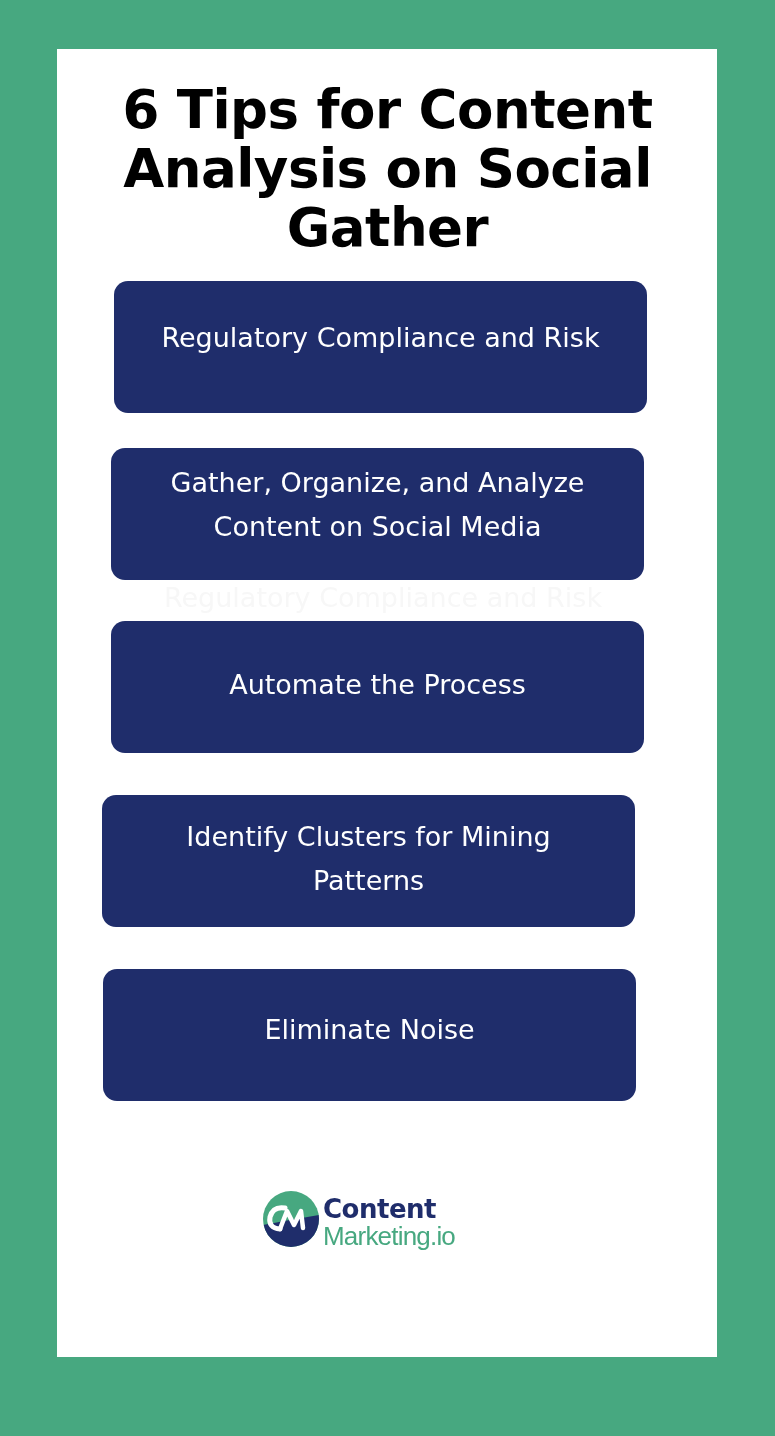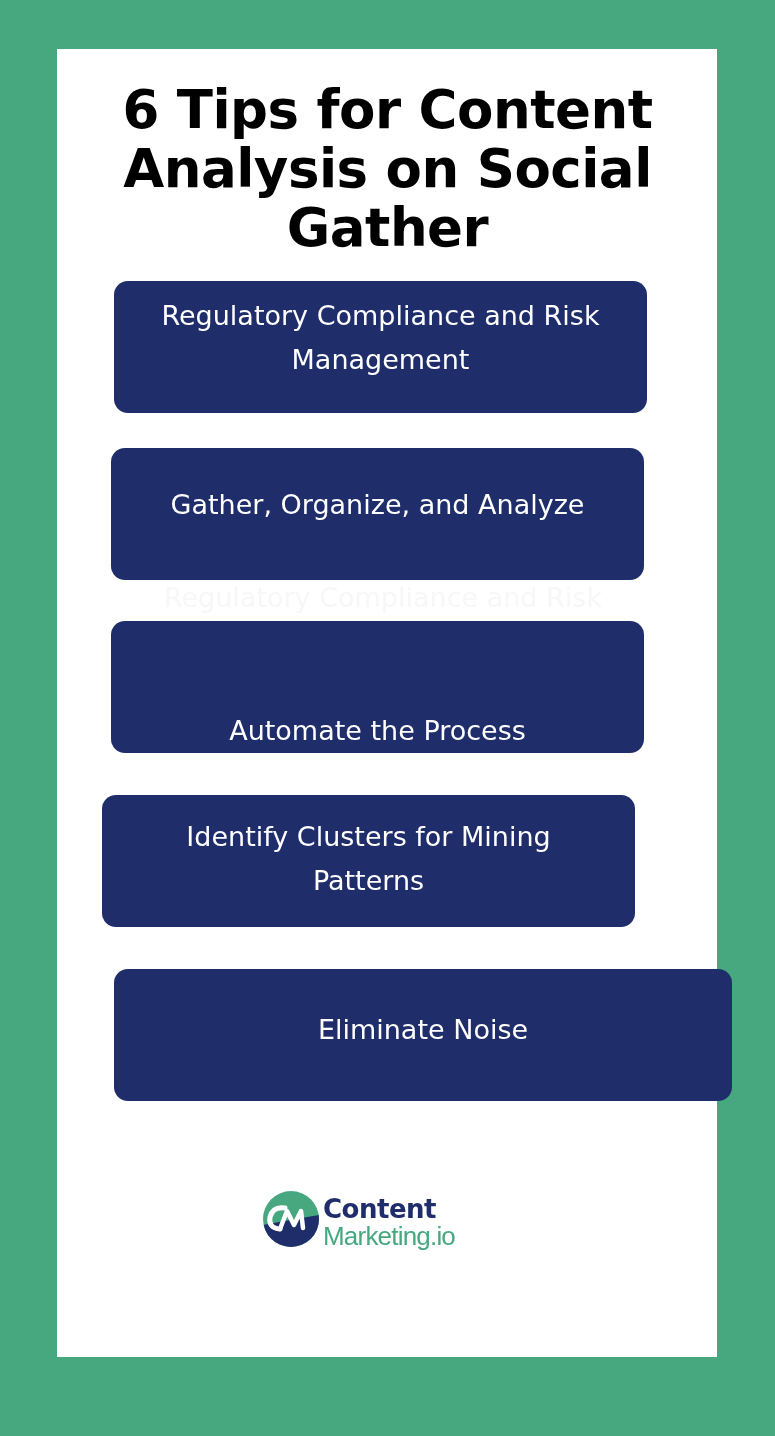--- a/index.html
+++ b/index.html
@@ -41,23 +41,23 @@
       text-align: center;
       font-family: "DejaVu Sans", sans-serif;
       font-size: 27px;
       line-height: 44px;
       box-sizing: border-box;
       padding: 0 10px;
     }
     .card .t { display: block; }
     .card.c1 { left: 114px; top: 281px; width: 533px; height: 132px; }
     .card.c2 { left: 111px; top: 448px; width: 533px; height: 132px; text-align: center; }
-    .card.c3 { left: 111px; top: 621px; width: 533px; height: 132px; align-items: flex-end; }
+    .card.c3 { left: 111px; top: 621px; width: 533px; height: 132px; }
     .card.c4 { left: 102px; top: 795px; width: 533px; height: 132px; }
-    .card.c5 { left: 114px; top: 969px; width: 618px; height: 132px; }
+    .card.c5 { left: 103px; top: 969px; width: 533px; height: 132px; }
     .card.c1 .inner, .card.c2 .inner { margin-top: -18px; }
     .card.c3 .inner { margin-top: -5px; }
     .card.c4 .inner { margin-top: -4px; }
     .card.c5 .inner { margin-top: -10px; }
     .ghost {
       position: absolute;
       left: 133px; top: 582px;
       width: 500px;
       text-align: center;
       font-family: "DejaVu Sans", sans-serif;
@@ -105,27 +105,27 @@
 
 <h1 class="title">
   <span>6 Tips for Content</span>
   <span>Analysis on Social</span>
   <span>Gather</span>
 </h1>
 
 <div class="card c1">
   <div class="inner">
     <span class="t">Regulatory Compliance and Risk</span>
-    <span class="t">Management</span>
   </div>
 </div>
 
 <div class="card c2">
   <div class="inner">
     <span class="t">Gather, Organize, and Analyze</span>
+    <span class="t">Content on Social Media</span>
   </div>
 </div>
 
 <div class="ghost">Regulatory Compliance and Risk</div>
 
 <div class="card c3">
   <div class="inner">
     <span class="t">Automate the Process</span>
   </div>
 </div>

